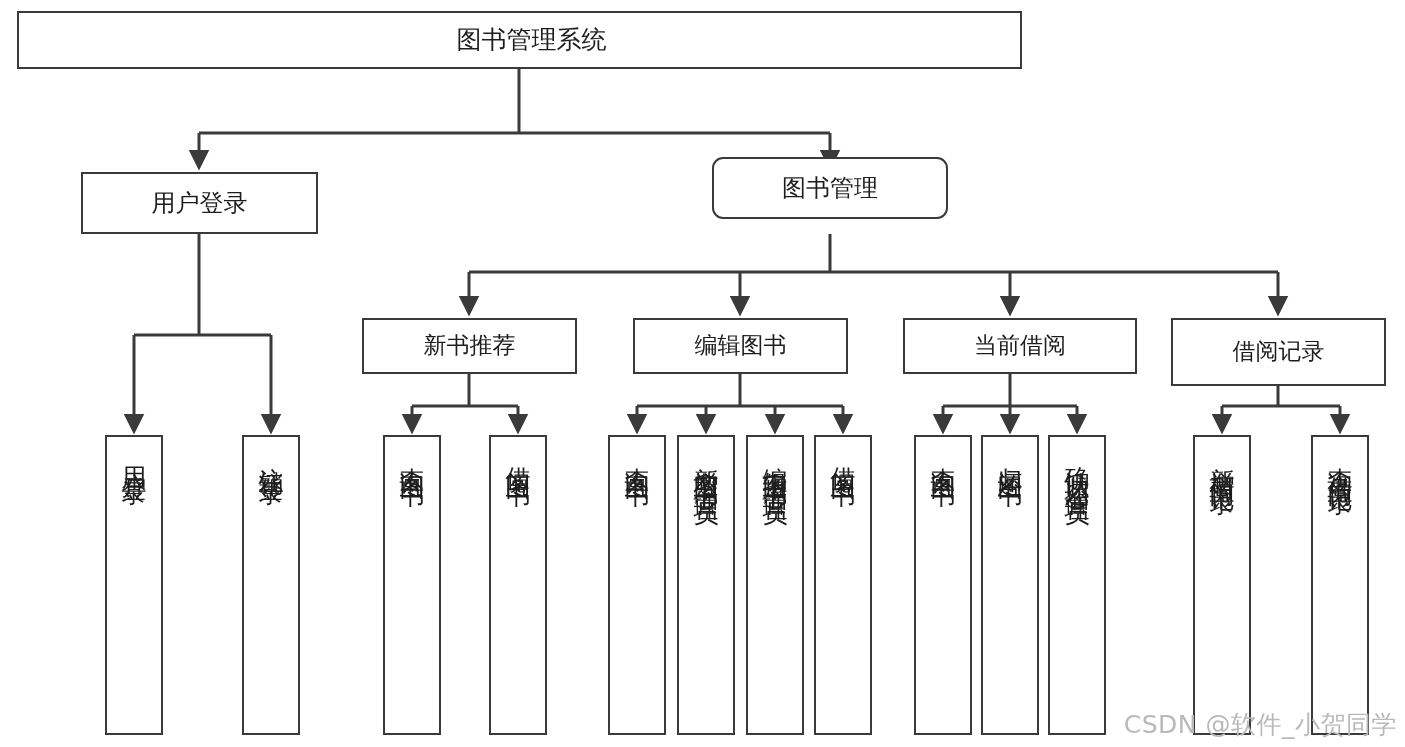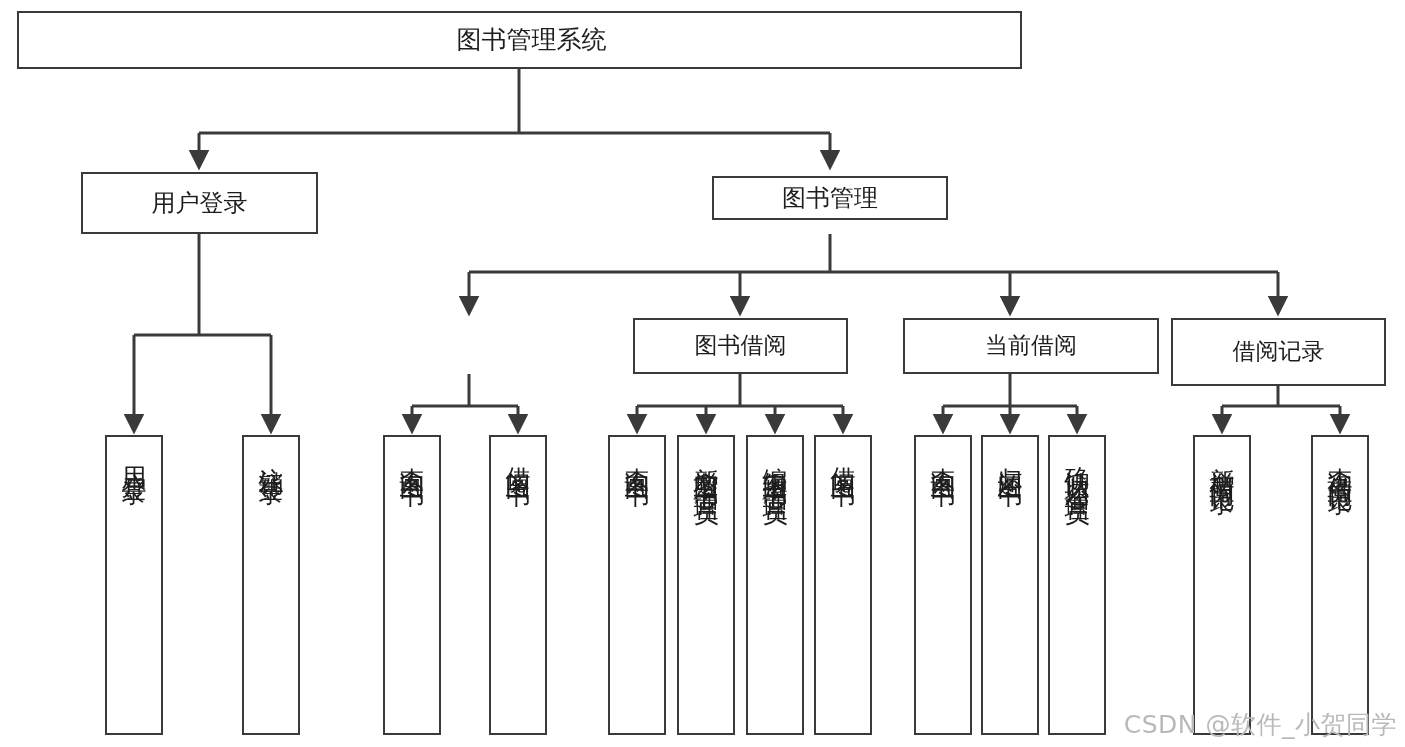--- a/index.html
+++ b/index.html
@@ -123,28 +123,31 @@
     </g>
   </svg>
 
   <div class="node root" style="left:17px; top:11px; width:1005px; height:58px;">
     <span class="label">图书管理系统</span>
   </div>
 
   <div class="node level2" style="left:81px; top:172px; width:237px; height:62px;">
     <span class="label">用户登录</span>
   </div>
-  <div class="node level2" style="left:712px; top:176px; width:236px; height:44px;">
+  <div class="node level2" style="left:712px; top:157px; width:236px; height:62px;border-radius:11px;">
     <span class="label">图书管理</span>
   </div>
 
+  <div class="node level3" style="left:362px; top:318px; width:215px; height:56px;">
+    <span class="label">新书推荐</span>
+  </div>
   <div class="node level3" style="left:633px; top:318px; width:215px; height:56px;">
-    <span class="label">图书借阅</span>
+    <span class="label">编辑图书</span>
   </div>
-  <div class="node level3" style="left:903px; top:318px; width:256px; height:56px;">
+  <div class="node level3" style="left:903px; top:318px; width:234px; height:56px;">
     <span class="label">当前借阅</span>
   </div>
   <div class="node level3" style="left:1171px; top:318px; width:215px; height:68px;">
     <span class="label">借阅记录</span>
   </div>
 
   <div class="node leaf" style="left:105px; top:435px; width:58px; height:300px;">
     <span class="label">用户登录</span>
   </div>
   <div class="node leaf" style="left:242px; top:435px; width:58px; height:300px;">

